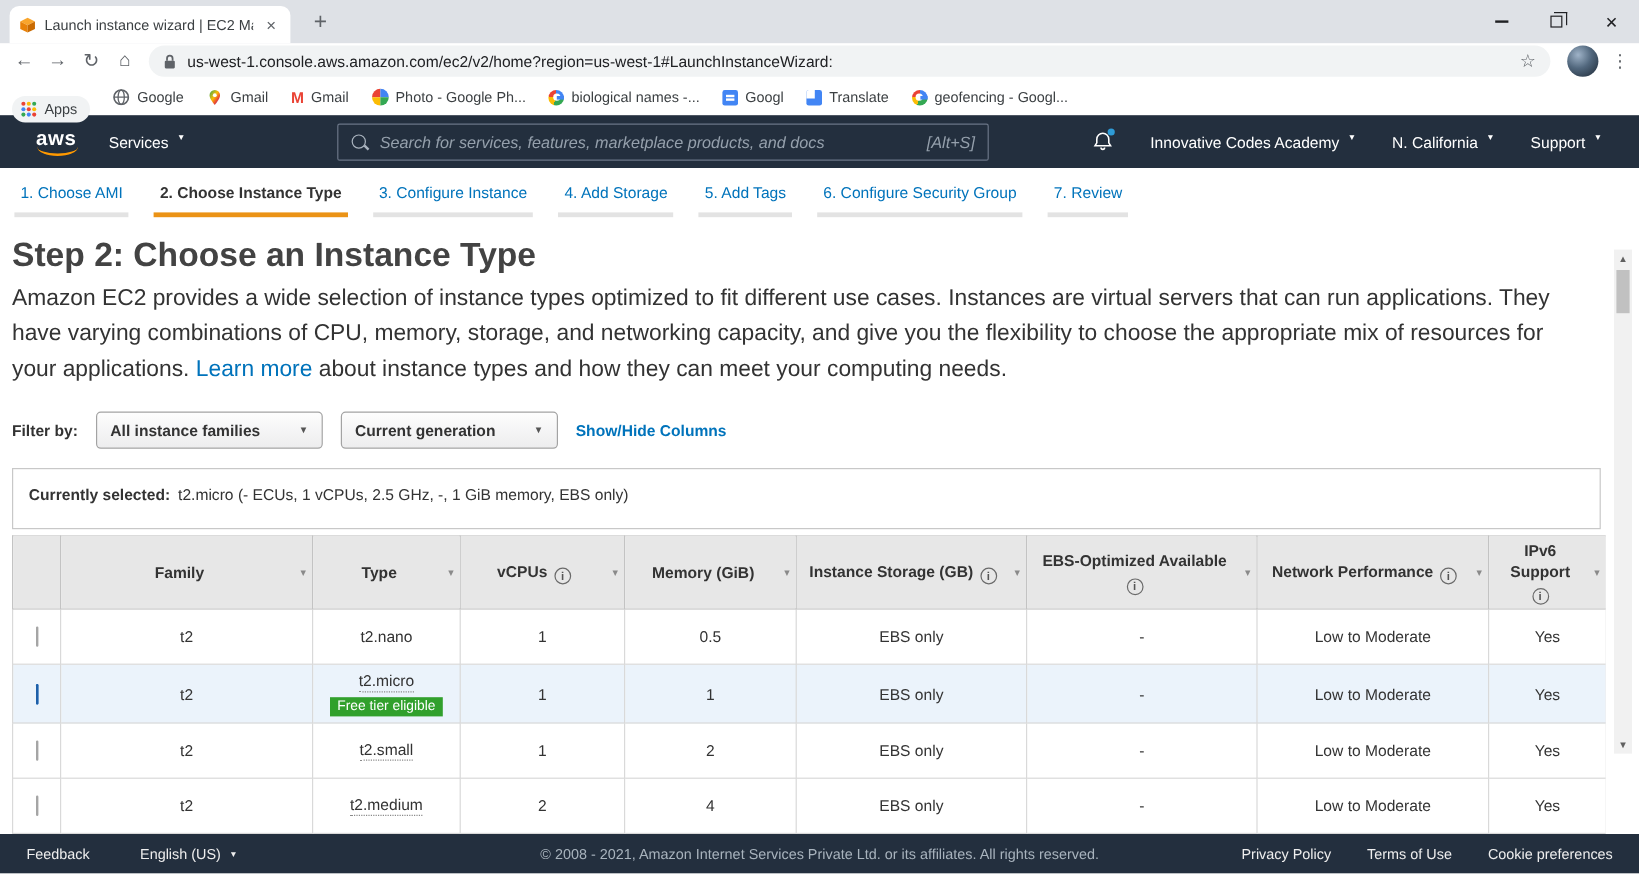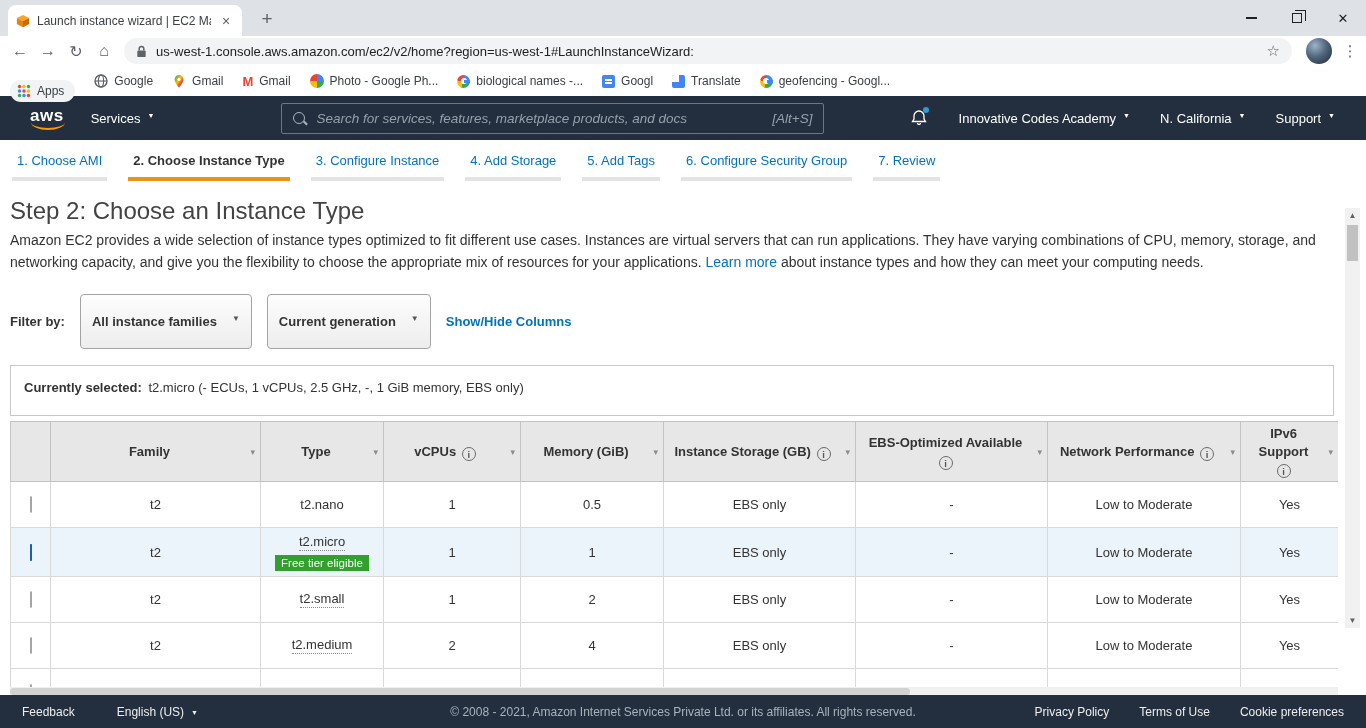--- a/index.html
+++ b/index.html
@@ -78,27 +78,27 @@
   .bell svg { width:18px; height:18px; }
   .bell::after { content:""; position:absolute; right:-1px; top:-2px; width:6px; height:6px; border-radius:50%;
                  background:#2e9bd6; }
   
   .steps { height:44px; display:flex; align-items:flex-start; padding:13px 0 0 12px; gap:21px; background:#fff; }
   .step { font-size:13px; color:#0073bb; padding:0 5px 9px 5px; border-bottom:4px solid #e3e3e3; cursor:pointer;
           white-space:nowrap; }
   .step.active { color:#333; font-weight:bold; border-bottom-color:#eb9316; cursor:default; }
   
   .main { padding-left:10px; position:relative; }
-  h1.page-title { font-size:24px; font-weight:400; color:#434343; margin:13px 0 5px 0; }
-  .desc { font-size:14px; line-height:1.55; color:#333; width:1312px; }
+  h1.page-title { font-size:28px; font-weight:700; color:#434343; margin:13px 0 5px 0; }
+  .desc { font-size:19px; line-height:1.55; color:#333; width:1312px; }
   a.ilink { color:#0073bb; text-decoration:none; cursor:pointer; }
   .filter-row { display:flex; align-items:center; margin-top:21px; gap:15px; font-size:13px; }
   .filter-label { font-weight:bold; }
   .dd-btn { background:linear-gradient(#fdfdfd,#ededee); border:1px solid #a3a3a3; border-radius:4px;
-            padding:19px 11px; font-weight:bold; color:#333; display:flex; align-items:flex-start; gap:15px;
+            padding:7px 11px; font-weight:bold; color:#333; display:flex; align-items:center; gap:32px;
             font-size:13px; cursor:pointer; }
   .dd-caret { font-size:8px; color:#555; }
   .showhide { color:#0073bb; font-weight:bold; cursor:pointer; }
   .sel-box { border:1px solid #c8c8c8; width:1324px; margin-top:16px; padding:14px 13px 20px 13px; font-size:13px; }
   .sel-box b { margin-right:3px; }
   
   .table-wrap { width:1328px; height:266px; overflow:hidden; margin-top:5px; }
   table.itable { border-collapse:collapse; width:1328px; table-layout:fixed; font-size:13px; }
   .itable th { background:#e7e7e7; border:1px solid #c3c3c3; font-weight:bold; color:#333; height:57px;
                text-align:center; vertical-align:middle; position:relative; padding:3px 16px 3px 4px; line-height:1.35; }

